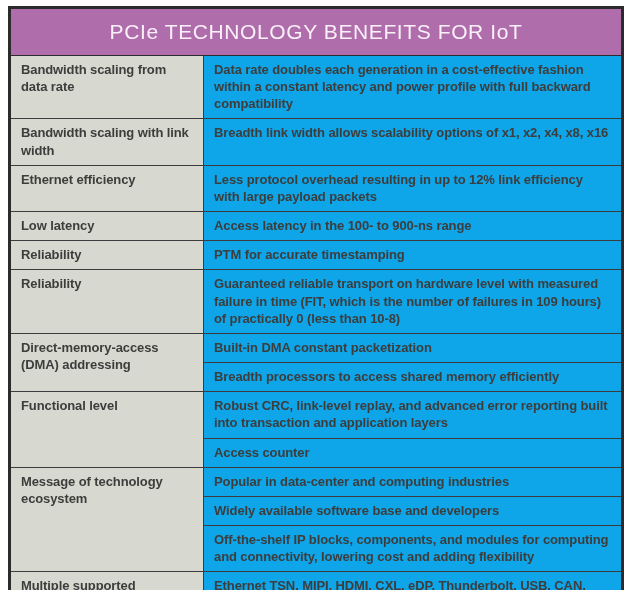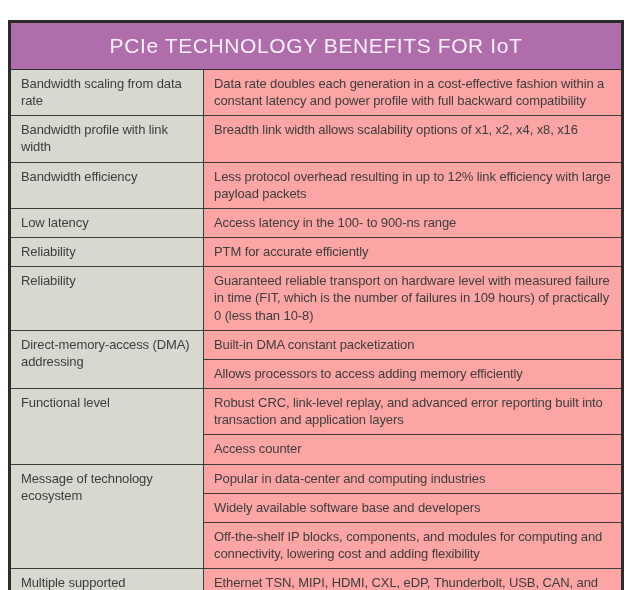--- a/index.html
+++ b/index.html
@@ -5,21 +5,21 @@
   html, body {
     margin: 0;
     padding: 0;
     background: #ffffff;
     font-family: "Liberation Sans", sans-serif;
   }
   .figure {
     width: 629px;
     height: 590px;
     box-sizing: border-box;
-    padding: 20px 8px 7px 8px;
+    padding: 6px 8px 7px 8px;
     background: #ffffff;
   }
   table.benefits {
     width: 613px;
     height: 577px;
     border-collapse: collapse;
     table-layout: fixed;
     border: 3px solid #2b2b2b;
   }
   col.c-feature { width: 194px; }
@@ -36,26 +36,27 @@
     border: 1.5px solid #2b2b2b;
   }
   td {
     border: 1.5px solid #3c3c3c;
     vertical-align: top;
     font-size: 13px;
     line-height: 1.32;
     color: #3d3d3c;
     letter-spacing: -0.1px;
     padding: 5px 10px 6px 10px;
+    font-weight: bold;
   }
   td.feature {
     background: #d7d8d0;
   }
   td.detail {
-    background: #fca5a5;
+    background: #0ea5e9;
   }
 </style>
 </head>
 <body>
 
 <div class="figure">
   <table class="benefits">
     <colgroup>
       <col class="c-feature">
       <col class="c-detail">
@@ -64,50 +65,50 @@
         <tr>
       <th class="title-cell" colspan="2">PCIe TECHNOLOGY BENEFITS FOR IoT</th>
     </tr>
 
     <tr>
       <td class="feature">Bandwidth scaling from data rate</td>
       <td class="detail">Data rate doubles each generation in a cost-effective fashion within a constant latency and power profile with full backward compatibility</td>
     </tr>
 
     <tr>
-      <td class="feature">Bandwidth profile with link width</td>
+      <td class="feature">Bandwidth scaling with link width</td>
       <td class="detail">Breadth link width allows scalability options of x1, x2, x4, x8, x16</td>
     </tr>
 
     <tr>
-      <td class="feature">Bandwidth efficiency</td>
+      <td class="feature">Ethernet efficiency</td>
       <td class="detail">Less protocol overhead resulting in up to 12% link efficiency with large payload packets</td>
     </tr>
 
     <tr>
       <td class="feature">Low latency</td>
       <td class="detail">Access latency in the 100- to 900-ns range</td>
     </tr>
 
     <tr>
       <td class="feature">Reliability</td>
-      <td class="detail">PTM for accurate efficiently</td>
+      <td class="detail">PTM for accurate timestamping</td>
     </tr>
 
     <tr>
       <td class="feature">Reliability</td>
       <td class="detail">Guaranteed reliable transport on hardware level with measured failure in time (FIT, which is the number of failures in 109 hours) of practically 0 (less than 10-8)</td>
     </tr>
 
     <tr>
       <td class="feature" rowspan="2">Direct-memory-access (DMA) addressing</td>
       <td class="detail">Built-in DMA constant packetization</td>
     </tr>
     <tr>
-      <td class="detail">Allows processors to access adding memory efficiently</td>
+      <td class="detail">Breadth processors to access shared memory efficiently</td>
     </tr>
 
     <tr>
       <td class="feature" rowspan="2">Functional level</td>
       <td class="detail">Robust CRC, link-level replay, and advanced error reporting built into transaction and application layers</td>
     </tr>
     <tr>
       <td class="detail">Access counter</td>
     </tr>
 

